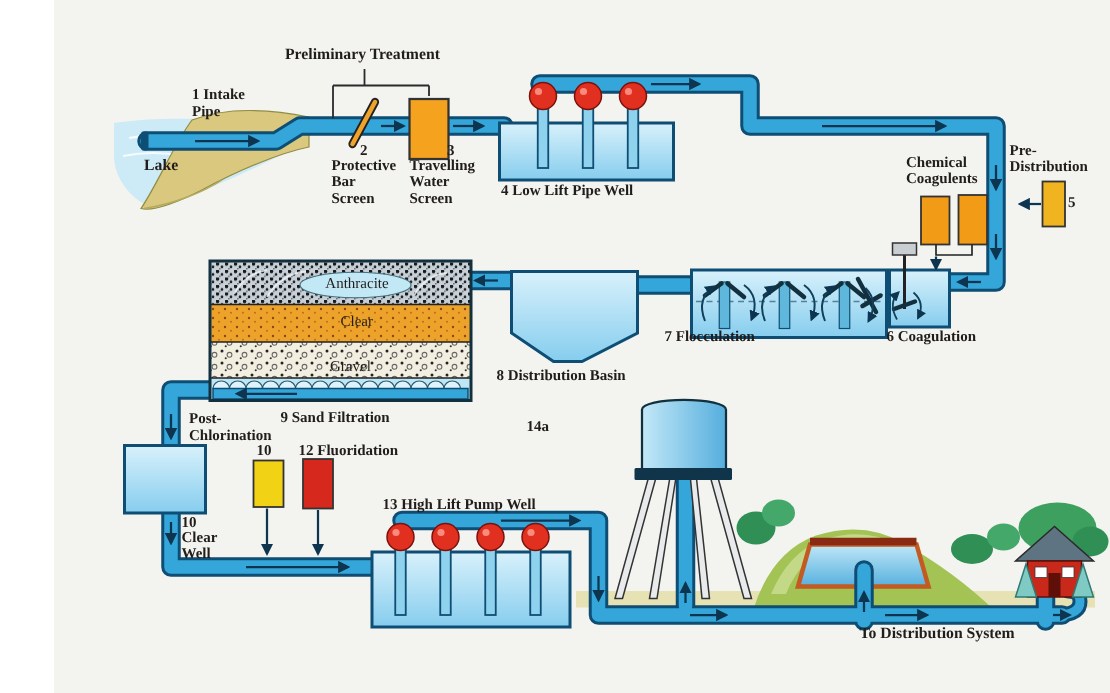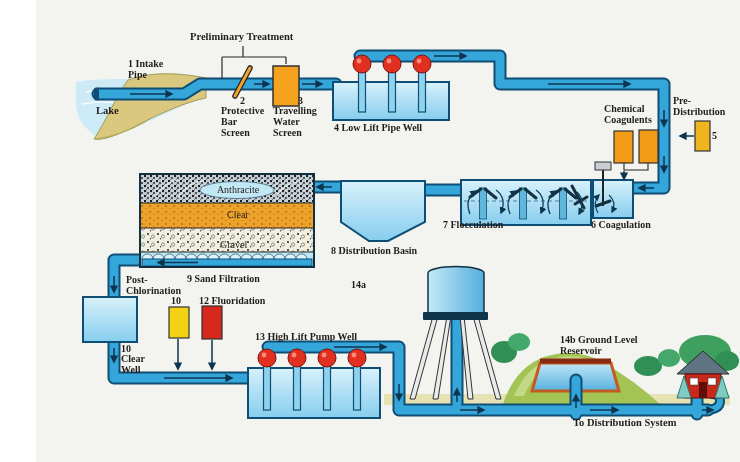--- a/index.html
+++ b/index.html
@@ -339,18 +339,16 @@
 <div class="lbl" style="left:163px;top:295px"><b>12</b> <span>Fluoridation</span></div>
 
 <div class="lbl" style="left:85px;top:343px"><b>10</b></div>
 <div class="lbl" style="left:85px;top:353px"><span>Clear
 Well</span></div>
 
 <div class="lbl" style="left:219px;top:331px"><b>13</b> <span>High Lift Pump Well</span></div>
 
 <div class="lbl" style="left:315px;top:279px"><b>14a</b></div>
 
-<div class="lbl" style="left:524px;top:334px;width:95px"><b>14b</b> <span>Ground Level
-Reservoir</span></div>
 
 <div class="lbl big" style="left:537px;top:417px"><span>To Distribution System</span></div>
 
 </div>
 
 </body></html>

